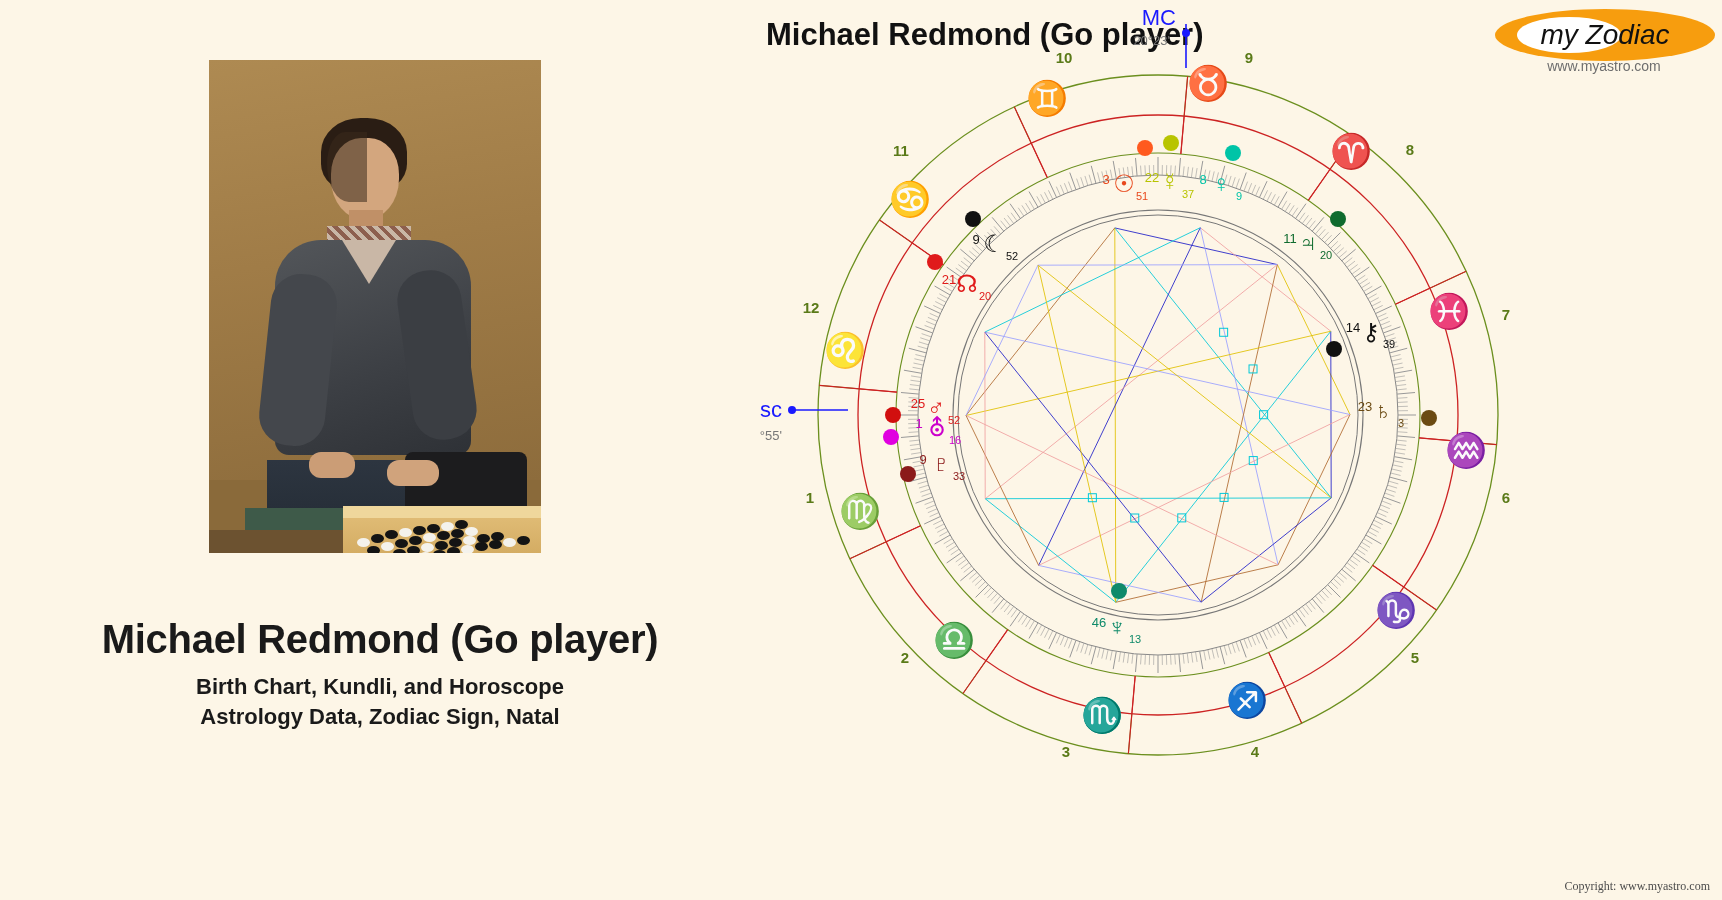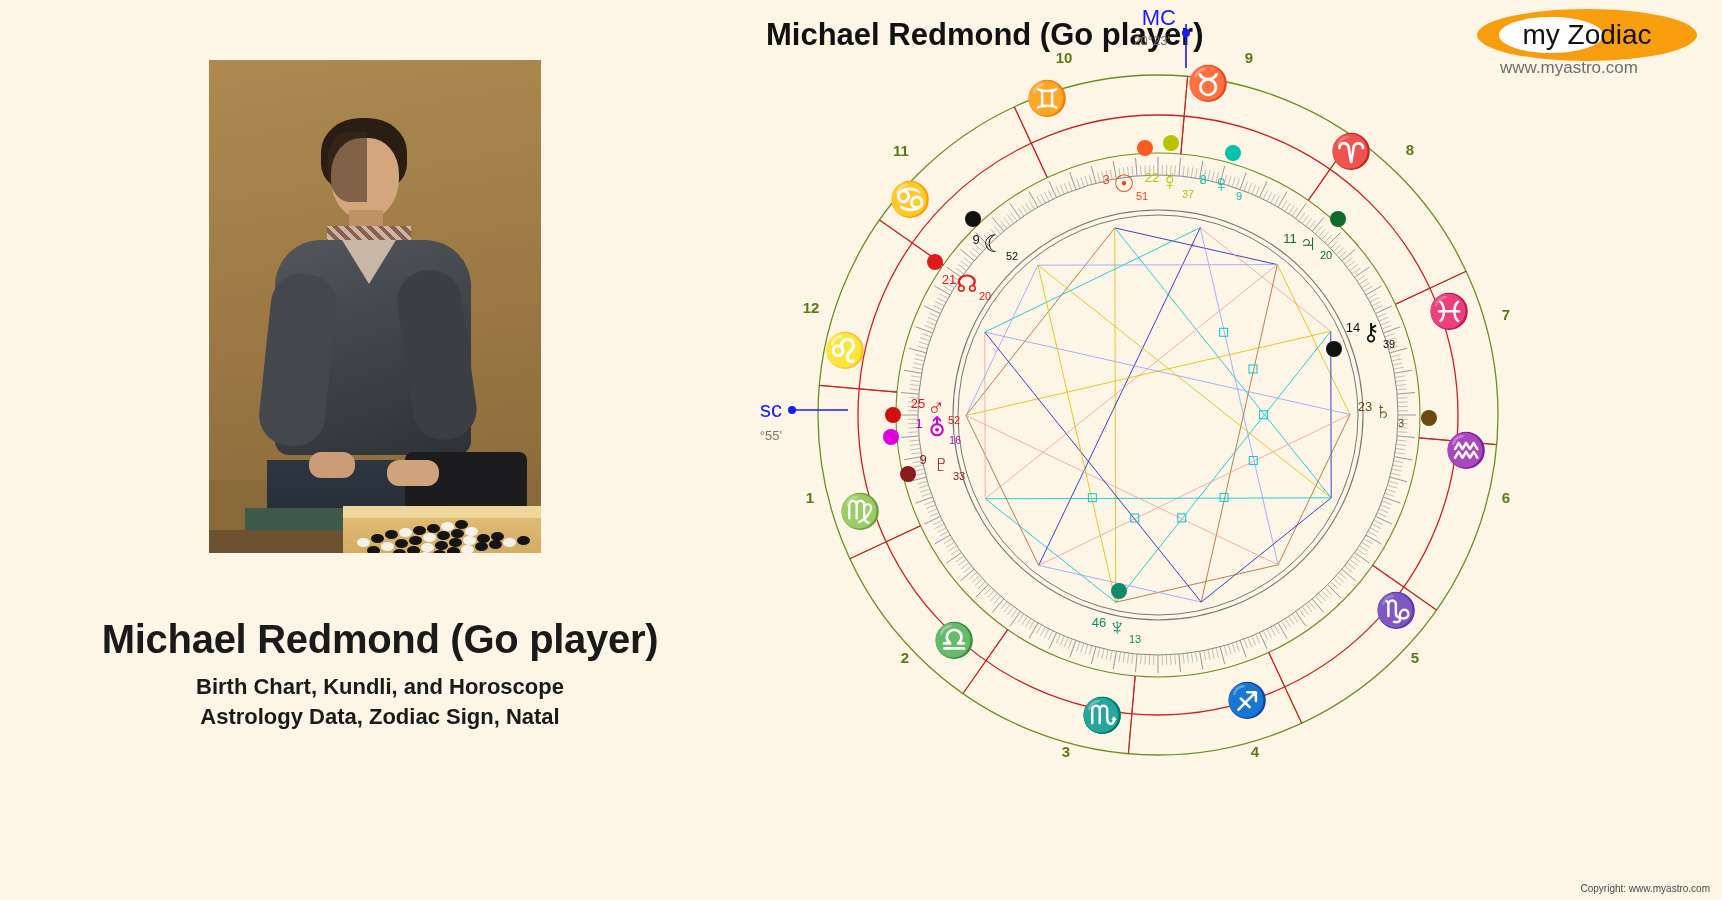--- a/index.html
+++ b/index.html
@@ -76,34 +76,34 @@
     position:absolute;left:0;top:672px;width:760px;text-align:center;
     font-size:22px;font-weight:bold;color:#1a1a1a;line-height:30px;
   }
 
   
   .chart-heading{
     position:absolute;left:766px;top:17px;width:600px;
     font-size:31px;font-weight:bold;color:#111;white-space:nowrap;
   }
   .logo{
-    position:absolute;right:24px;top:8px;width:222px;height:54px;
+    position:absolute;right:6px;top:8px;width:222px;height:54px;font-style:italic;
   }
   .logo-text{
     position:absolute;left:0;top:0;width:222px;height:54px;
     display:flex;align-items:center;justify-content:center;
     font-size:28px;color:#111;z-index:3;
   }
   .logo-text b{font-weight:400;}
   .logo-url{
-    position:absolute;right:14px;top:58px;width:208px;text-align:left;
-    font-size:17px;color:#6e6e6e;
+    position:absolute;right:14px;top:58px;width:208px;text-align:center;
+    font-size:14px;color:#6e6e6e;
   }
   .copyright{
-    position:absolute;right:12px;bottom:6px;font-size:10px;color:#4b4b4b;
+    position:absolute;right:12px;bottom:6px;font-size:12px;color:#4b4b4b;font-family:Liberation Serif, serif;
   }
 
   
   .chart-wrap{position:absolute;left:760px;top:0;width:840px;height:830px;}
   svg{display:block;}
   text{font-family:"Liberation Sans", sans-serif;}
 </style>
 </head>
 <body>
 

